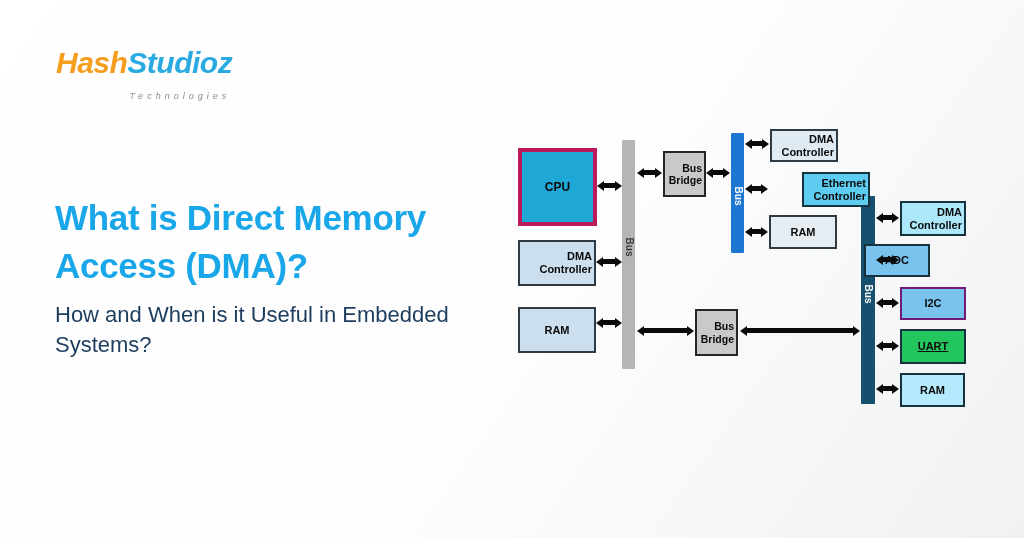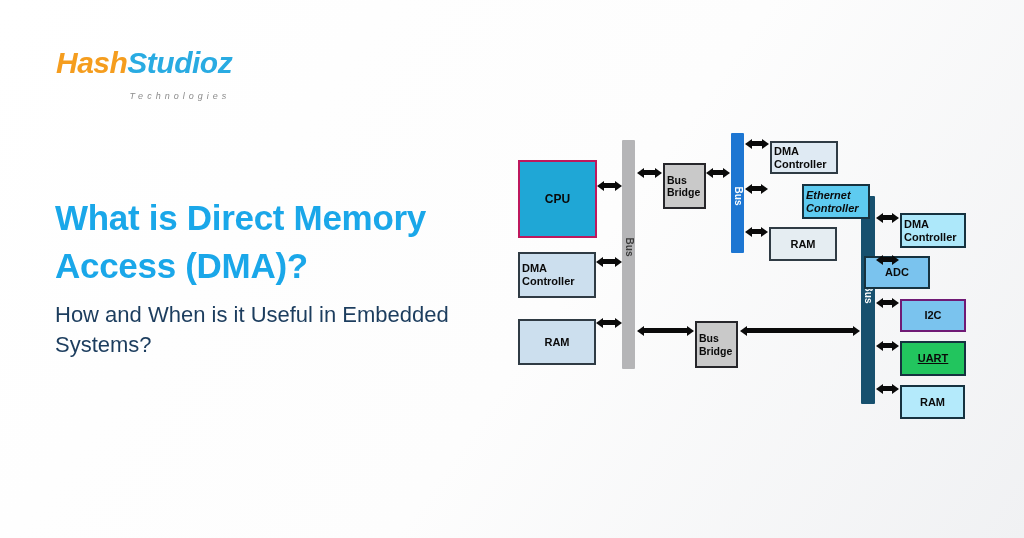--- a/index.html
+++ b/index.html
@@ -23,30 +23,30 @@
 
   
   .headline { position:absolute; left:55px; top:194px; width:470px; }
   .title { font-size:35px; font-weight:bold; color:#1AA7E9; line-height:48px; letter-spacing:-0.3px; }
   .subtitle { margin-top:10px; font-size:22px; color:#1C3D5E; line-height:30px; }
 
   
   .diagram { position:absolute; left:0; top:0; width:1024px; height:538px; }
   .blk {
     position:absolute; display:flex; align-items:center; justify-content:center;
-    text-align:left; font-weight:bold; color:#0A0A0A; font-size:11px; line-height:1.18;margin-top:12px;
+    text-align:right; font-weight:bold; color:#0A0A0A; font-size:11px; line-height:1.18;
   }
   .blk-label { display:block; padding:0 2px; }
 
-  .cpu           { left:518px; top:148px; width:79px;  height:78px; background:#1FA7D6; border:2px solid #be185d; font-size:12px; }
+  .cpu           { left:518px; top:148px; width:79px;  height:78px; background:#1FA7D6; border:4px solid #be185d; font-size:12px; }
   .dma-left      { left:518px; top:240px; width:78px;  height:46px; background:#CCDFEE; border:2px solid #2F3B44; }
   .ram-left      { left:518px; top:307px; width:78px;  height:46px; background:#CCDFEE; border:2px solid #2F3B44; }
   .bridge-top    { left:663px; top:151px; width:43px;  height:46px; background:#C9C9C9; border:2px solid #26262A; font-size:10.5px; }
   .dma-top       { left:770px; top:129px; width:68px;  height:33px; background:#DFEAF3; border:2px solid #2F3B44; }
-  .ethernet      { left:802px; top:172px; width:68px;  height:35px; background:#5ECBF0; border:2px solid #16323F;font-style:italic; }
+  .ethernet      { left:802px; top:172px; width:68px;  height:35px; background:#5ECBF0; border:2px solid #16323F; }
   .ram-top       { left:769px; top:215px; width:68px;  height:34px; background:#E5EDF2; border:2px solid #2F3B44; }
   .bridge-bottom { left:695px; top:309px; width:43px;  height:47px; background:#C9C9C9; border:2px solid #26262A; font-size:10.5px; }
   .dma-right     { left:900px; top:201px; width:66px;  height:35px; background:#ADE8FA; border:2px solid #16323F; }
   .adc           { left:864px; top:244px; width:66px;  height:33px; background:#7AC3EE; border:2px solid #16323F; }
   .i2c           { left:900px; top:287px; width:66px;  height:33px; background:#7AC3EE; border:2px solid #701a75; }
   .uart          { left:900px; top:329px; width:66px;  height:35px; background:#22c55e; border:2px solid #16323F;text-decoration:underline; }
   .ram-right     { left:900px; top:373px; width:65px;  height:34px; background:#B4EAFB; border:2px solid #16323F; }
 
   .bus { position:absolute; border-radius:1px; }
   .bus-system     { left:622px; top:140px; width:13px; height:229px; background:#B5B5B7; }

